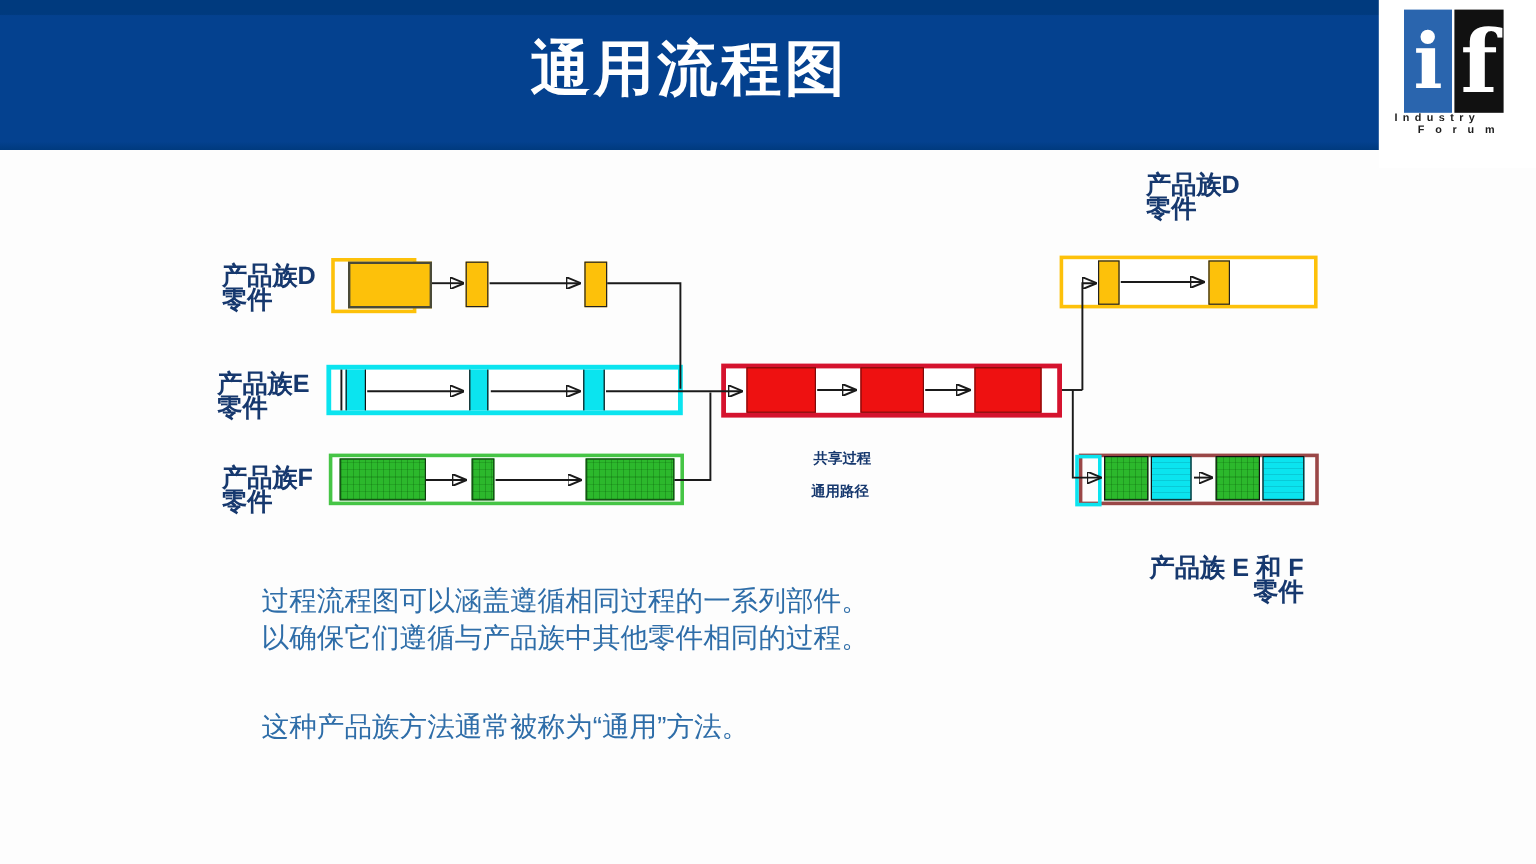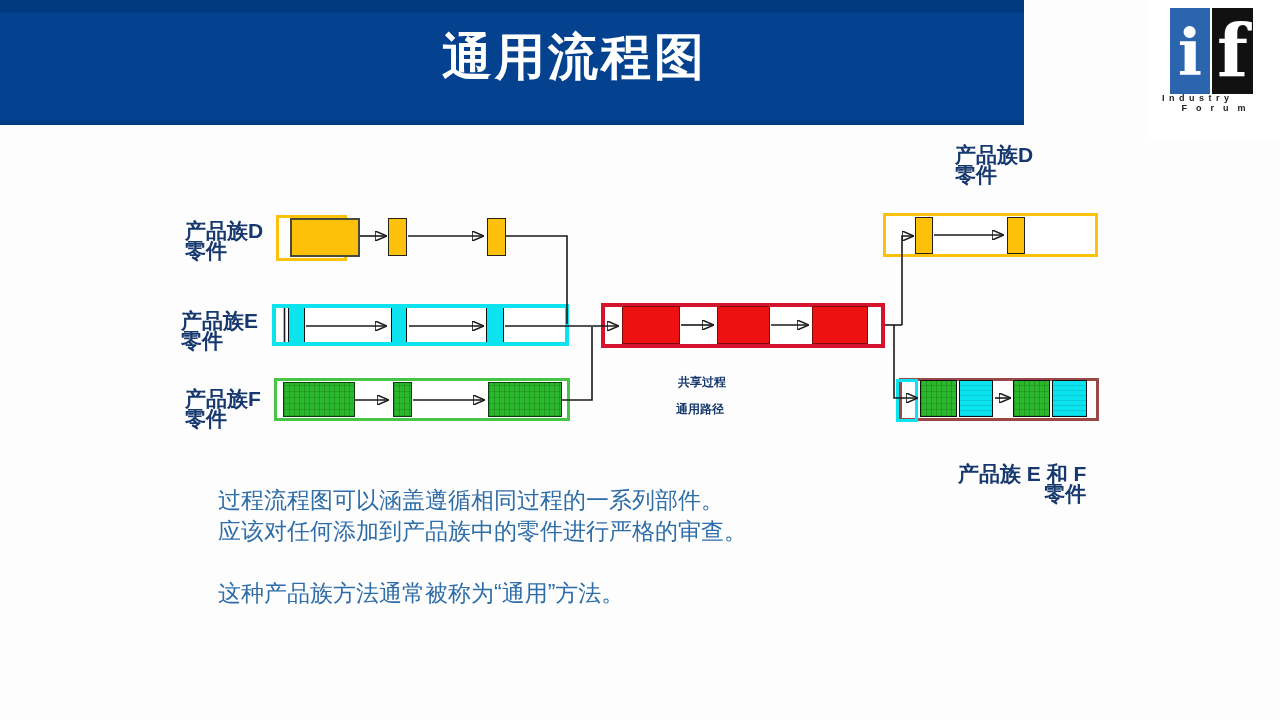--- a/index.html
+++ b/index.html
@@ -2,21 +2,21 @@
 <html style="--header-blue: #04418f; --header-blue-dark: #003a7e; --navy-label: #16386e; --body-text-blue: #2e6da8; --gold: #fdc10a; --cyan: #0be4ef; --green: #2cb82c; --green-border: #46c546; --red-fill: #ee1111; --red-border: #d5132e; --maroon-border: #9a4747; --logo-blue: #2a65ae; --logo-black: #111111; --line-black: #1a1a1a;"><head>
 <meta charset="utf-8">
 <style>
   html,body{margin:0;padding:0;background:#e8e8e8;}
   .stage{
     position:relative;width:1280px;height:720px;overflow:hidden;
     background:#fdfdfd;font-family:"Liberation Sans",sans-serif;
   }
   
   .header{
-    position:absolute;left:0;top:0;width:1024px;height:125px;
+    position:absolute;left:0;top:0;width:1280px;height:125px;
     background:linear-gradient(180deg,var(--header-blue-dark) 0,var(--header-blue-dark) 12px,var(--header-blue) 13px,var(--header-blue) 118px,var(--header-blue-dark) 125px);
   }
   .title{
     margin:0;width:1149px;padding-top:24px;text-align:center;
     color:#ffffff;font-size:50px;font-weight:bold;letter-spacing:3px;
   }
   
   .logo{position:absolute;right:0;top:0;width:131px;height:140px;background:#ffffff;}
   .tile{
     position:absolute;top:8px;width:40px;height:86px;
@@ -78,21 +78,21 @@
   }
   .br-g1{left:920px;top:380px;width:37px;height:37px;border:1px solid #111;}
   .br-c1{left:959px;top:380px;width:34px;height:37px;}
   .br-g2{left:1013px;top:380px;width:37px;height:37px;border:1px solid #111;}
   .br-c2{left:1052px;top:380px;width:35px;height:37px;}
   
   .wires{position:absolute;left:0;top:0;width:1280px;height:720px;z-index:6;pointer-events:none;}
   .wires path{stroke:var(--line-black);stroke-width:1.6;fill:none;}
   
   .paragraph{position:absolute;left:218px;top:485px;color:var(--body-text-blue);font-size:23px;line-height:31px;z-index:4;}
-  .paragraph .gap{margin-top:31px;}
+  .paragraph .gap{margin-top:43px;}
 </style>
 </head>
 <body>
 
 <div class="stage">
 
   <header class="header">
     <h1 class="title">通用流程图</h1>
   </header>
 
@@ -186,17 +186,17 @@
       <path d="M885,325 H902"></path>
       <path d="M902,325 V236 H913" marker-end="url(#arr)"></path>
       <path d="M894,325 V398 H917" marker-end="url(#arr)"></path>
       <path d="M934,235 H1003" marker-end="url(#arr)"></path>
       <path d="M995,398 H1010" marker-end="url(#arr)"></path>
     </svg>
   </div>
 
   <div class="paragraph">
     <div>过程流程图可以涵盖遵循相同过程的一系列部件。</div>
-    <div>应该对任何添加到产品族中的零件进行严格的审查。</div>
+    <div>以确保它们遵循与产品族中其他零件相同的过程。</div>
     <div class="gap">这种产品族方法通常被称为“通用”方法。</div>
   </div>
 
 </div>
 
 </body></html>

